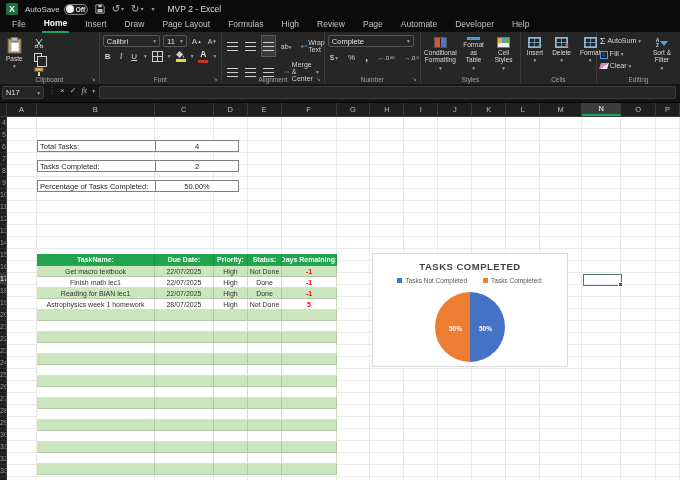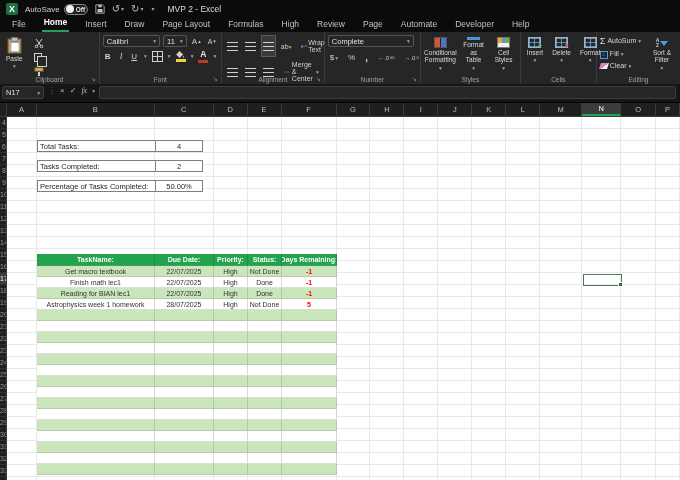--- a/index.html
+++ b/index.html
@@ -12,21 +12,21 @@
   .autosave{display:flex;align-items:center;gap:4px;font-size:8px;color:#cfcfcf}
   .toggle{width:24px;height:11px;border:1px solid #8a8a8a;border-radius:6px;background:#1c1c1c;display:flex;align-items:center;padding:1px;gap:2px}
   .knob{width:8px;height:8px;border-radius:50%;background:#f2f2f2}
   .toggle .st{font-size:6.5px;color:#e6e6e6;font-weight:bold}
   .qbtn{font-size:10px;color:#bfbfbf;line-height:1;display:flex;align-items:center}
   .qbtn .dd{font-size:6px;margin-left:1px;color:#9a9a9a}
   .doc-title{font-size:8.5px;color:#dcdcdc;margin-left:6px;white-space:nowrap}
   .searchbox{position:absolute;left:340px;top:2px;width:198px;height:14px;border:1px solid #5a5a5a;border-radius:4px;background:#2e2e2e;display:flex;align-items:center;gap:5px;padding:0 6px;font-size:8.5px;color:#9f9f9f}
 
   
-  .tabbar{height:14px;display:flex;align-items:flex-end;gap:14px;padding:0 10px;background:#0b0b0b;font-size:8.5px}
+  .tabbar{height:14px;display:flex;align-items:center;gap:14px;padding:0 10px;background:#0b0b0b;font-size:8.5px}
   .tab{color:#c2c2c2;padding:1px 2px 3px;cursor:default;white-space:nowrap}
   .tab.active{color:#fff;font-weight:bold;border-bottom:2px solid #1ea35b}
 
   
   .ribbon{height:52px;background:#262626;display:flex;align-items:stretch}
   .rgroup{position:relative;border-right:1px solid #3a3a3a;display:flex;flex-direction:column;padding:3px 3px 11px}
   .rgroup-label{position:absolute;bottom:1px;left:0;right:0;text-align:center;font-size:6.5px;color:#a0a0a0}
   .dlg{position:absolute;bottom:1px;right:2px;width:7px;height:7px;color:#9a9a9a;font-size:6px;line-height:7px;text-align:center}
   .rrow{display:flex;align-items:center;gap:3px}
   .bigbtn{display:flex;flex-direction:column;align-items:center;justify-content:flex-start;gap:1px;padding:2px 3px;font-size:6.5px;color:#d8d8d8;text-align:center;line-height:1.15}
@@ -72,21 +72,21 @@
   .colhead.selcol{background:#3c3c3c;color:#fff;border-bottom:2px solid #1ea35b}
   .rowheads{position:absolute;left:0;top:14px;width:7px;bottom:0;background:#1f1f1f;border-right:1px solid #3a3a3a;overflow:hidden}
   .rowhead{height:12px;font-size:7px;color:#9a9a9a;text-align:right;overflow:hidden;border-bottom:1px solid #2e2e2e;line-height:12px}
   .rowhead.selrow{background:#3c3c3c;color:#fff}
   .sheet{position:absolute;left:7px;top:14px;right:0;bottom:0;background:#fff}
   .hlines{position:absolute;inset:0;background:repeating-linear-gradient(to bottom,transparent 0 11px,#e9e9e9 11px 12px)}
   .vlines{position:absolute;inset:0;display:flex}
   .vline{height:100%;border-right:1px solid #e9e9e9}
 
   
-  .statbox{position:absolute;left:30px;width:166px;height:12px;border:1px solid #7f7f7f;background:#fff;display:flex;font-size:7.5px;color:#262626}
+  .statbox{position:absolute;left:30px;width:202px;height:12px;border:1px solid #7f7f7f;background:#fff;display:flex;font-size:7.5px;color:#262626}
   .statbox .lab{width:118px;border-right:1px solid #7f7f7f;padding-left:2px;display:flex;align-items:center}
   .statbox .val{flex:1;display:flex;align-items:center;justify-content:center}
   .macrobtn{position:absolute;left:30px;top:96px;width:121px;height:18px;background:#efefef;border:1px solid #9a9a9a;box-shadow:1px 1px 0 #c7c7c7;font-size:7.5px;color:#262626;display:flex;align-items:center;justify-content:center}
   .tasktable{position:absolute;left:30px;top:137px;width:300px}
   .trow{display:flex;height:11px}
   .trow.thead{height:12px;background:#22a34e}
   .trow.thead .tcell{color:#fff;font-weight:bold;border-right:1px solid #1c8f43}
   .trow.band{background:#cbe5bd}
   .trow.white{background:#fff}
   .tcell{display:flex;align-items:center;justify-content:center;font-size:7px;color:#333;border-right:1px solid rgba(130,150,120,.35);border-bottom:1px solid rgba(130,150,120,.3);overflow:hidden;white-space:nowrap}
@@ -579,16 +579,33 @@
         </div>
         <div class="trow band">
           <div class="tcell" style="width: 118px;"></div>
           <div class="tcell" style="width: 59px;"></div>
           <div class="tcell" style="width: 34px;"></div>
           <div class="tcell" style="width: 34px;"></div>
           <div class="tcell" style="width: 55px;"></div>
         </div>
       </div>
 
+    <div class="chart">
+      <div class="chart-title">TASKS COMPLETED</div>
+      <div class="legend" id="legend">
+          <span class="legitem">
+            <span class="legsq" style="background: rgb(68, 114, 196);"></span>
+            <span>Tasks Not Completed</span>
+          </span>
+          <span class="legitem">
+            <span class="legsq" style="background: rgb(237, 125, 49);"></span>
+            <span>Tasks Completed:</span>
+          </span>
+        </div>
+      <div class="pie" id="pie" style="background: conic-gradient(rgb(68, 114, 196) 0deg, rgb(68, 114, 196) 50%, rgb(237, 125, 49) 50%, rgb(237, 125, 49) 100%);">
+        <span class="pielab" style="left:14px">50%</span>
+        <span class="pielab" style="right:13px">50%</span>
+      </div>
+    </div>
 
     <div class="selcell"></div>
   </div>
 </div>
 
 </body></html>

